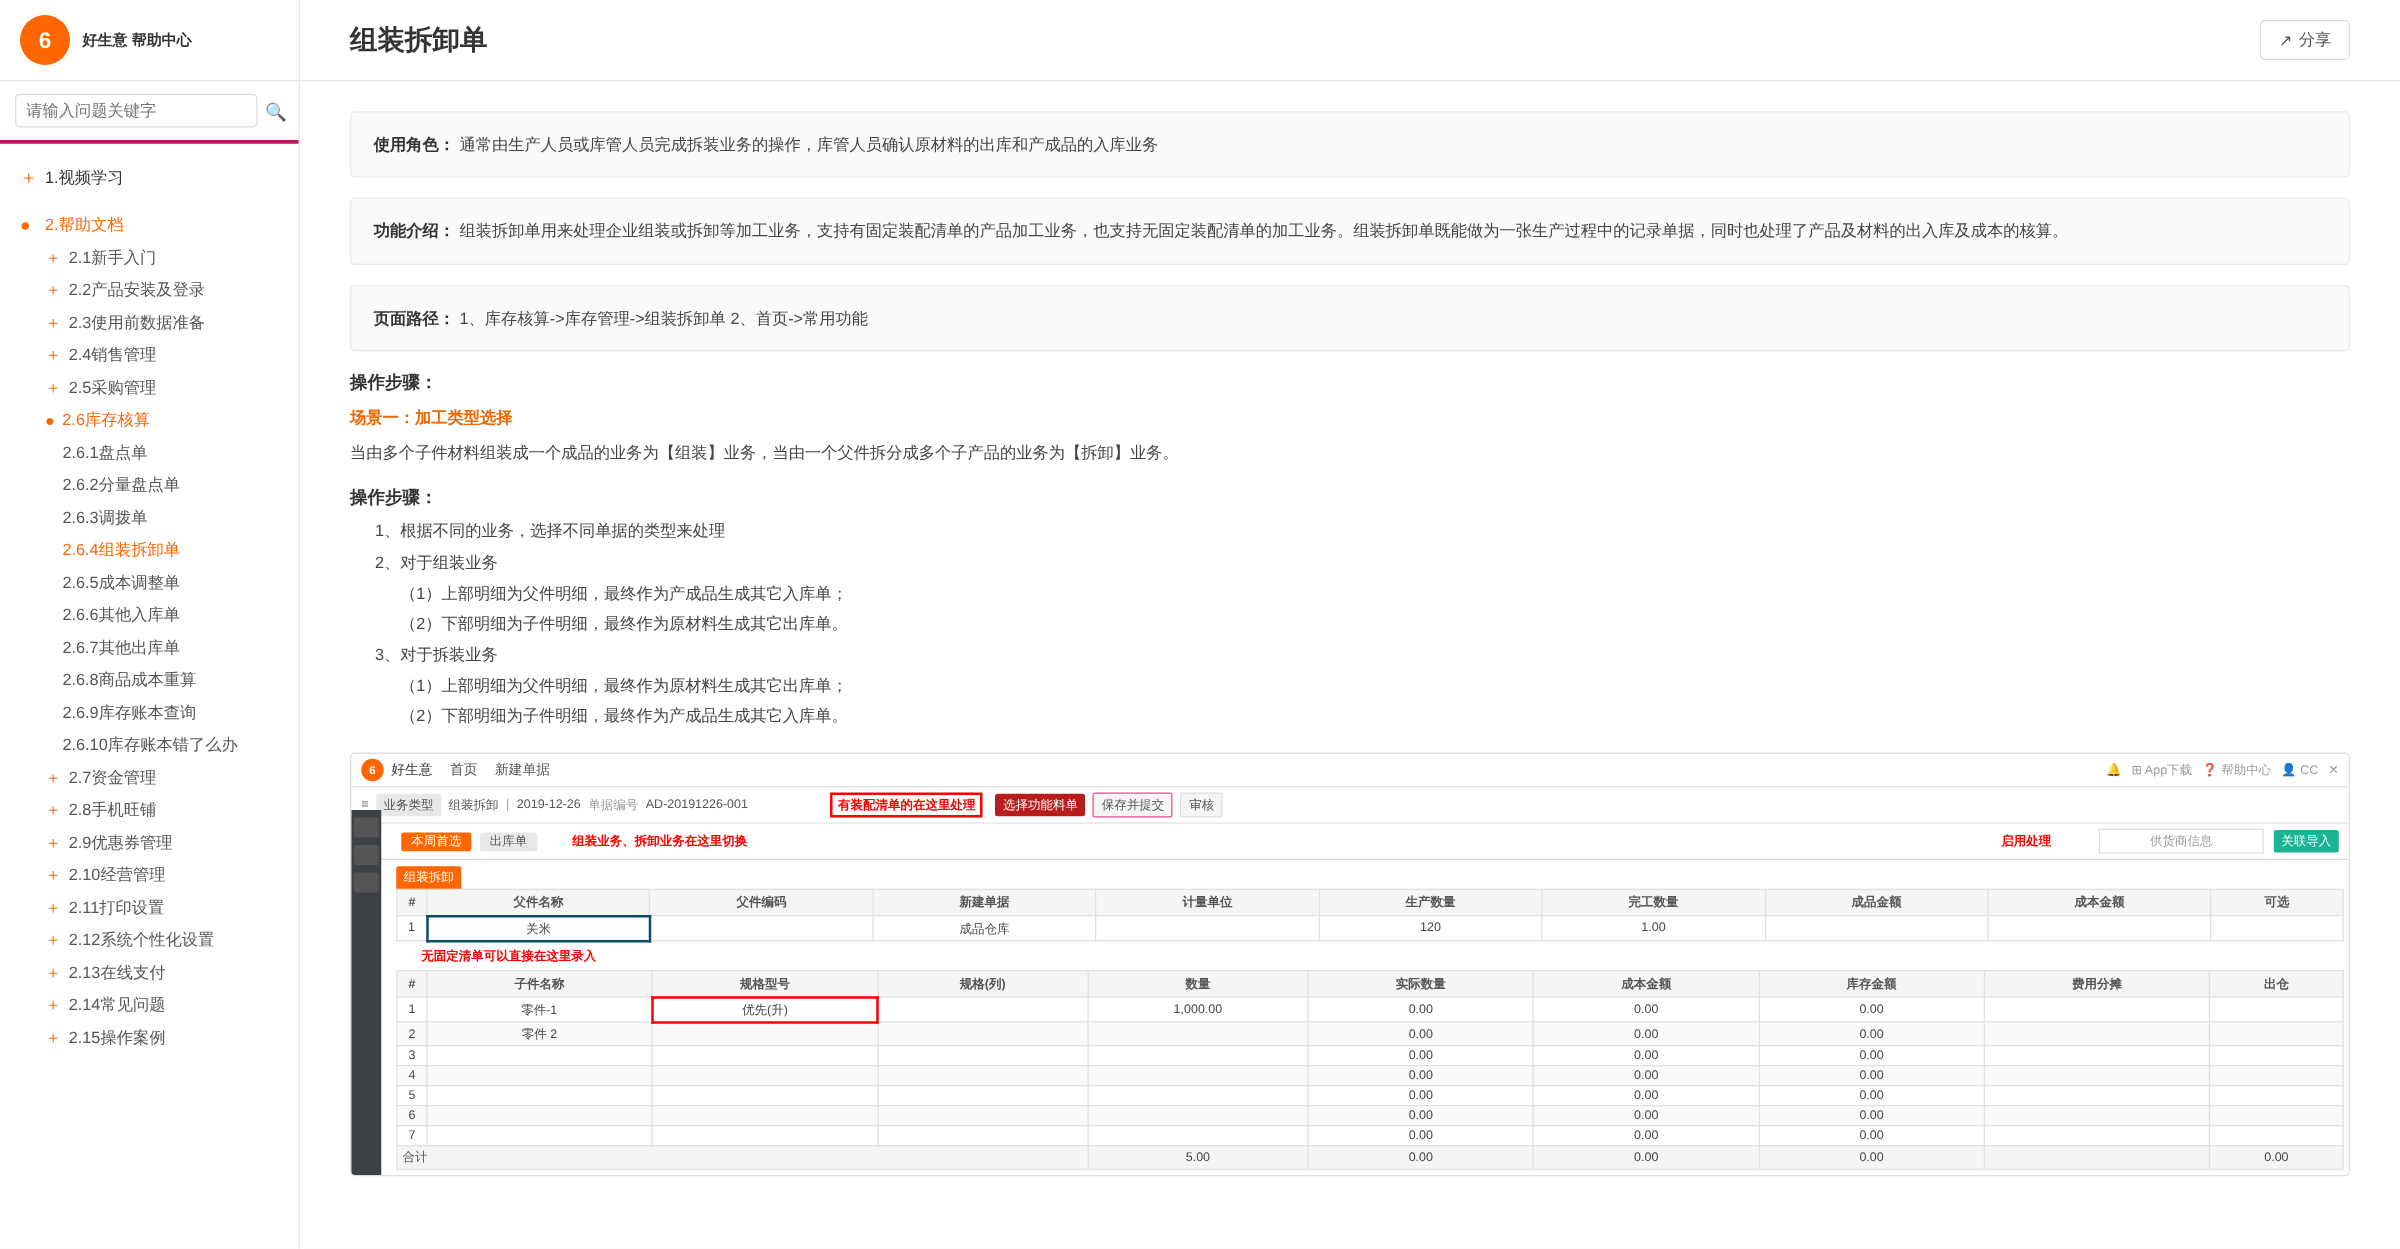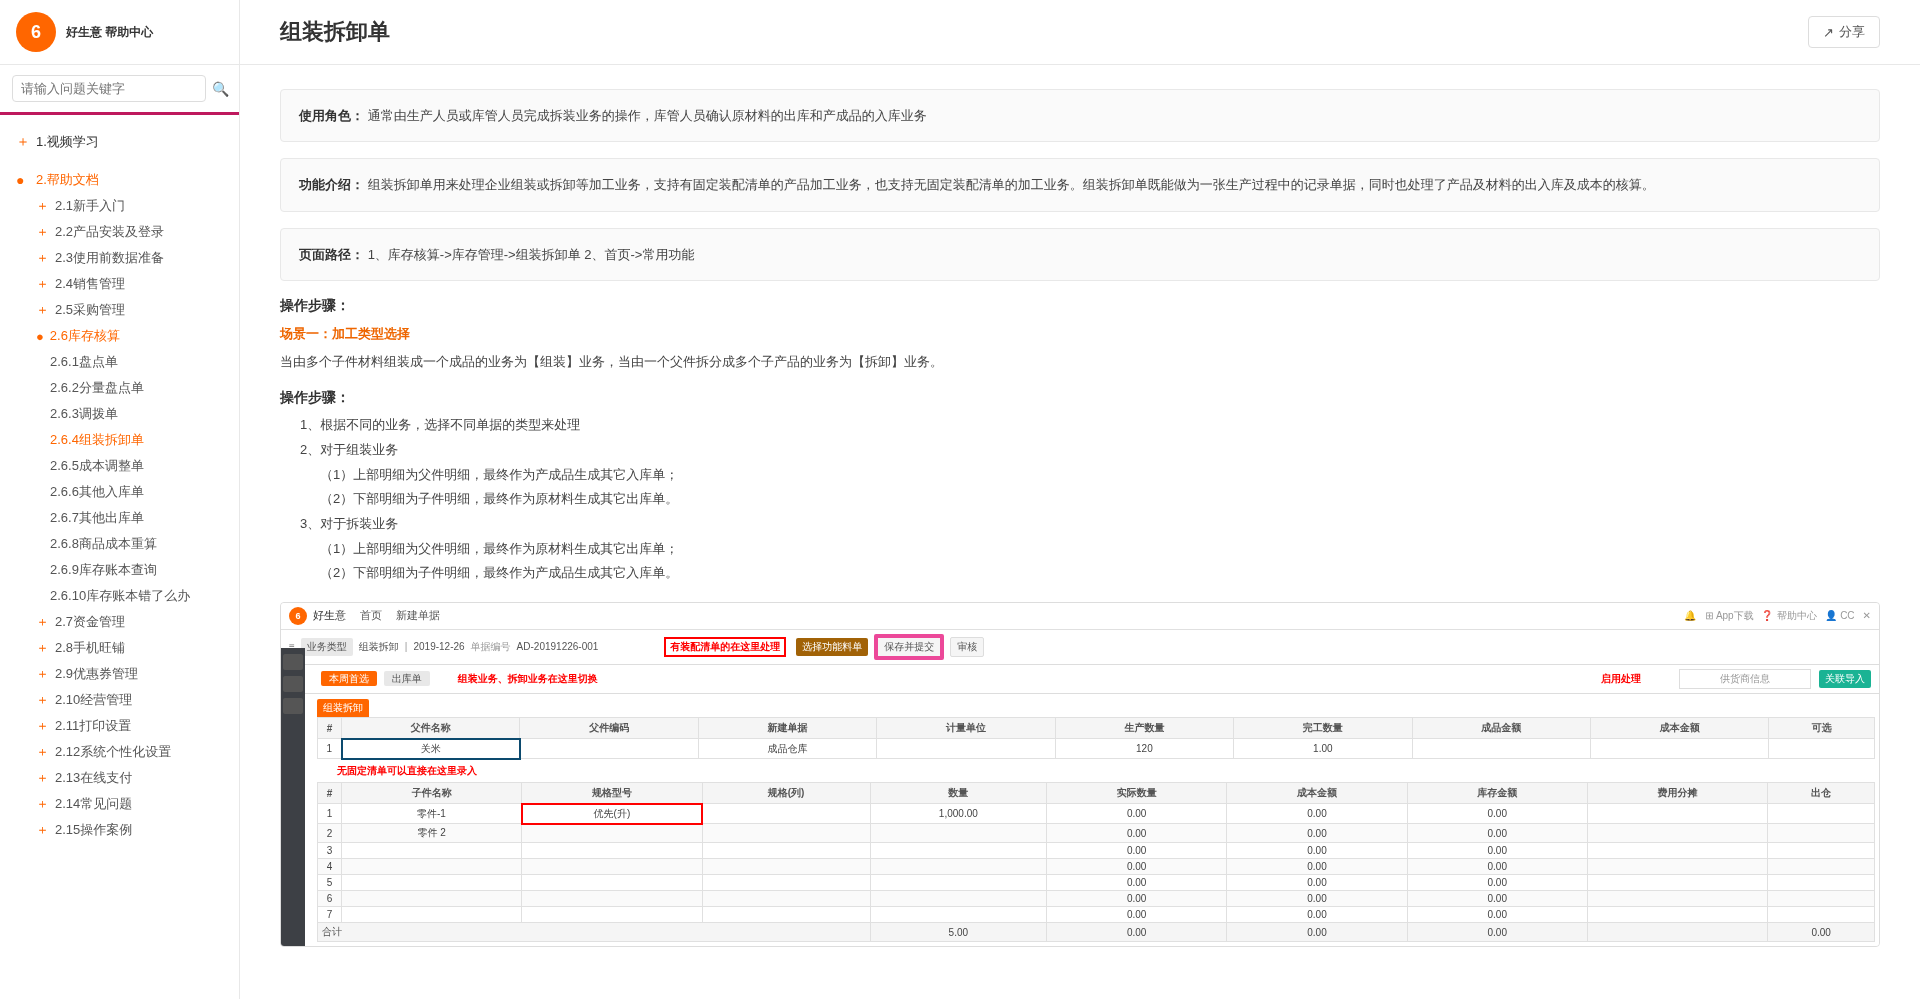--- a/index.html
+++ b/index.html
@@ -464,24 +464,24 @@
           <span style="background:#e8e8e8;padding:2px 6px;border-radius:2px;color:#555;">业务类型</span>
           <span style="color:#555;">组装拆卸</span>
           <span style="color:#999;">|</span>
           <span style="color:#555;">2019-12-26</span>
           <span style="color:#999;text-align:right;">单据编号</span>
           <span style="color:#555;">AD-20191226-001</span>
 
           <div style="margin-left:60px;color:red;font-size:10px;font-weight:bold;border:2px solid red;padding:1px 4px;">
             <span>有装配清单的在这里处理</span>
           </div>
-          <div style="background:#a16207;color:#fff;padding:2px 6px;border-radius:2px;font-size:10px;margin-left:4px;">
+          <div style="background:#b91c1c;color:#fff;padding:2px 6px;border-radius:2px;font-size:10px;margin-left:4px;">
             <span>选择功能料单</span>
           </div>
-          <span style="background:#f5f5f5;border:4px solid #ec4899;padding:2px 6px;border-radius:2px;font-size:10px;color:#555;">保存并提交</span>
+          <span style="background:#f5f5f5;border:1px solid #ec4899;padding:2px 6px;border-radius:2px;font-size:10px;color:#555;">保存并提交</span>
           <span style="background:#f5f5f5;border:1px solid #ddd;padding:2px 6px;border-radius:2px;font-size:10px;color:#555;">审核</span>
         </div>
 
         <div style="background:#fff;border-bottom:1px solid #ddd;padding:4px 8px;display:flex;align-items:center;gap:8px;font-size:10px;">
           <div style="display:flex;flex-direction:column;gap:2px;width:24px;background:#3d4045;padding:4px 2px;align-items:center;position:absolute;top:45px;left:0;bottom:0;z-index:1;">
             <div style="width:20px;height:16px;background:#555;border-radius:2px;margin:2px 0;"></div>
             <div style="width:20px;height:16px;background:#555;border-radius:2px;margin:2px 0;"></div>
             <div style="width:20px;height:16px;background:#555;border-radius:2px;margin:2px 0;"></div>
           </div>
           <div style="margin-left:32px;">

